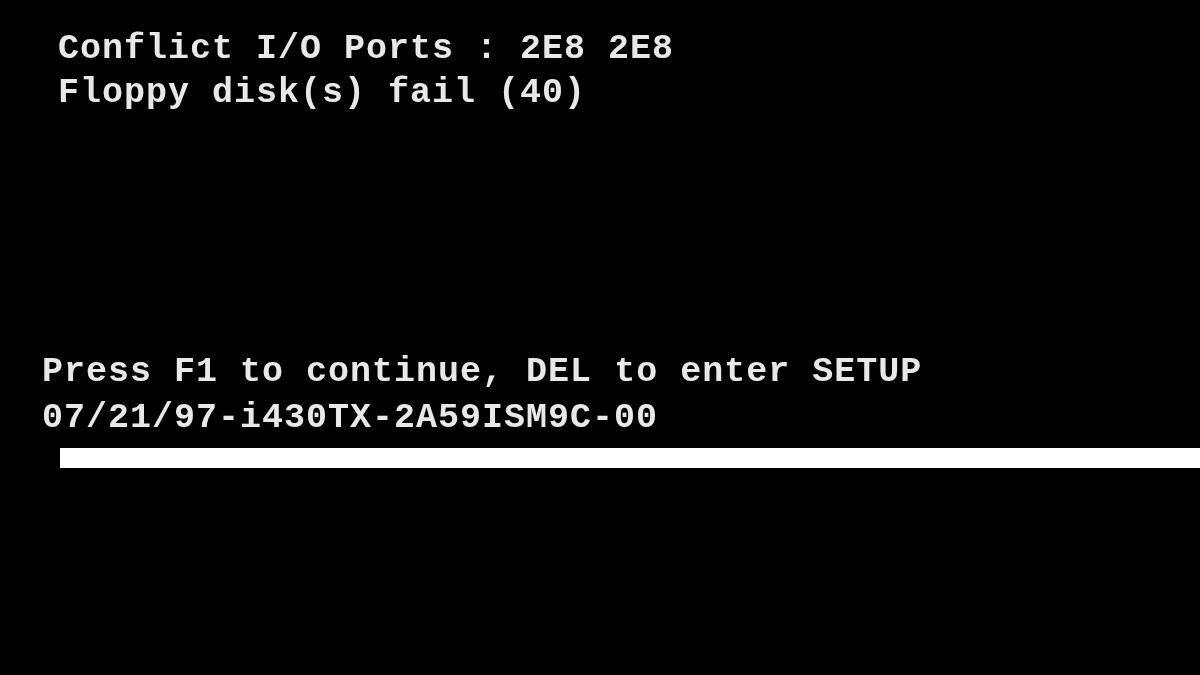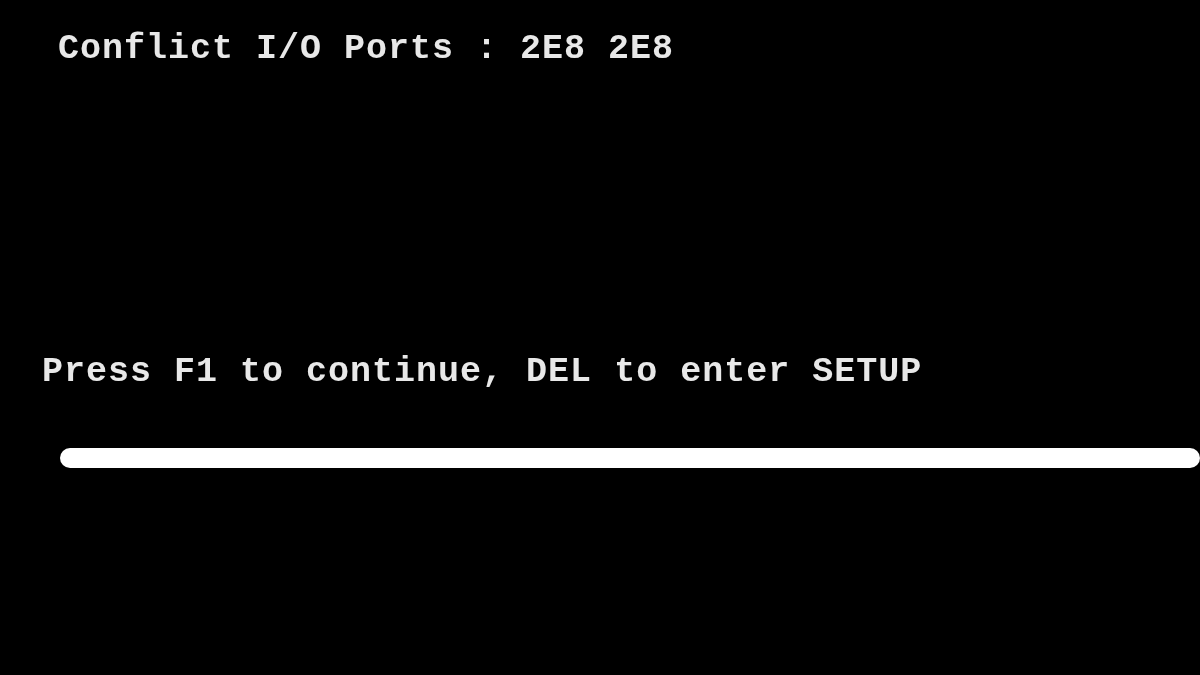--- a/index.html
+++ b/index.html
@@ -1,19 +1,18 @@
 <!DOCTYPE html>
 <html><head>
   <meta charset="utf-8">
   <style>
     * {
       margin: 0;
       padding: 0;
       box-sizing: border-box;
-      border-radius: 12px;
     }
     body {
       width: 1200px;
       height: 675px;
       background: #000000;
       font-family: 'Courier New', Courier, monospace;
       font-weight: bold;
       color: #e8e8e8;
       overflow: hidden;
       position: relative;
@@ -55,22 +54,24 @@
     .key-bold {
       font-weight: bold;
     }
   </style>
 </head>
 <body>
 
 <div class="bios-screen">
 
   <div class="error-line">Conflict I/O Ports : 2E8 2E8</div>
+  <div class="error-line">Floppy disk(s) fail (40)</div>
 
   <div class="prompt-section">
     <div class="prompt-line">
       <span>Press </span><span class="key-bold">F1</span><span> to continue, </span><span class="key-bold">DEL</span><span> to enter SETUP</span>
     </div>
+    <div class="bios-id-line">07/21/97-i430TX-2A59ISM9C-00</div>
   </div>
 
   <div class="progress-bar"></div>
 
 </div>
 
 </body></html>

